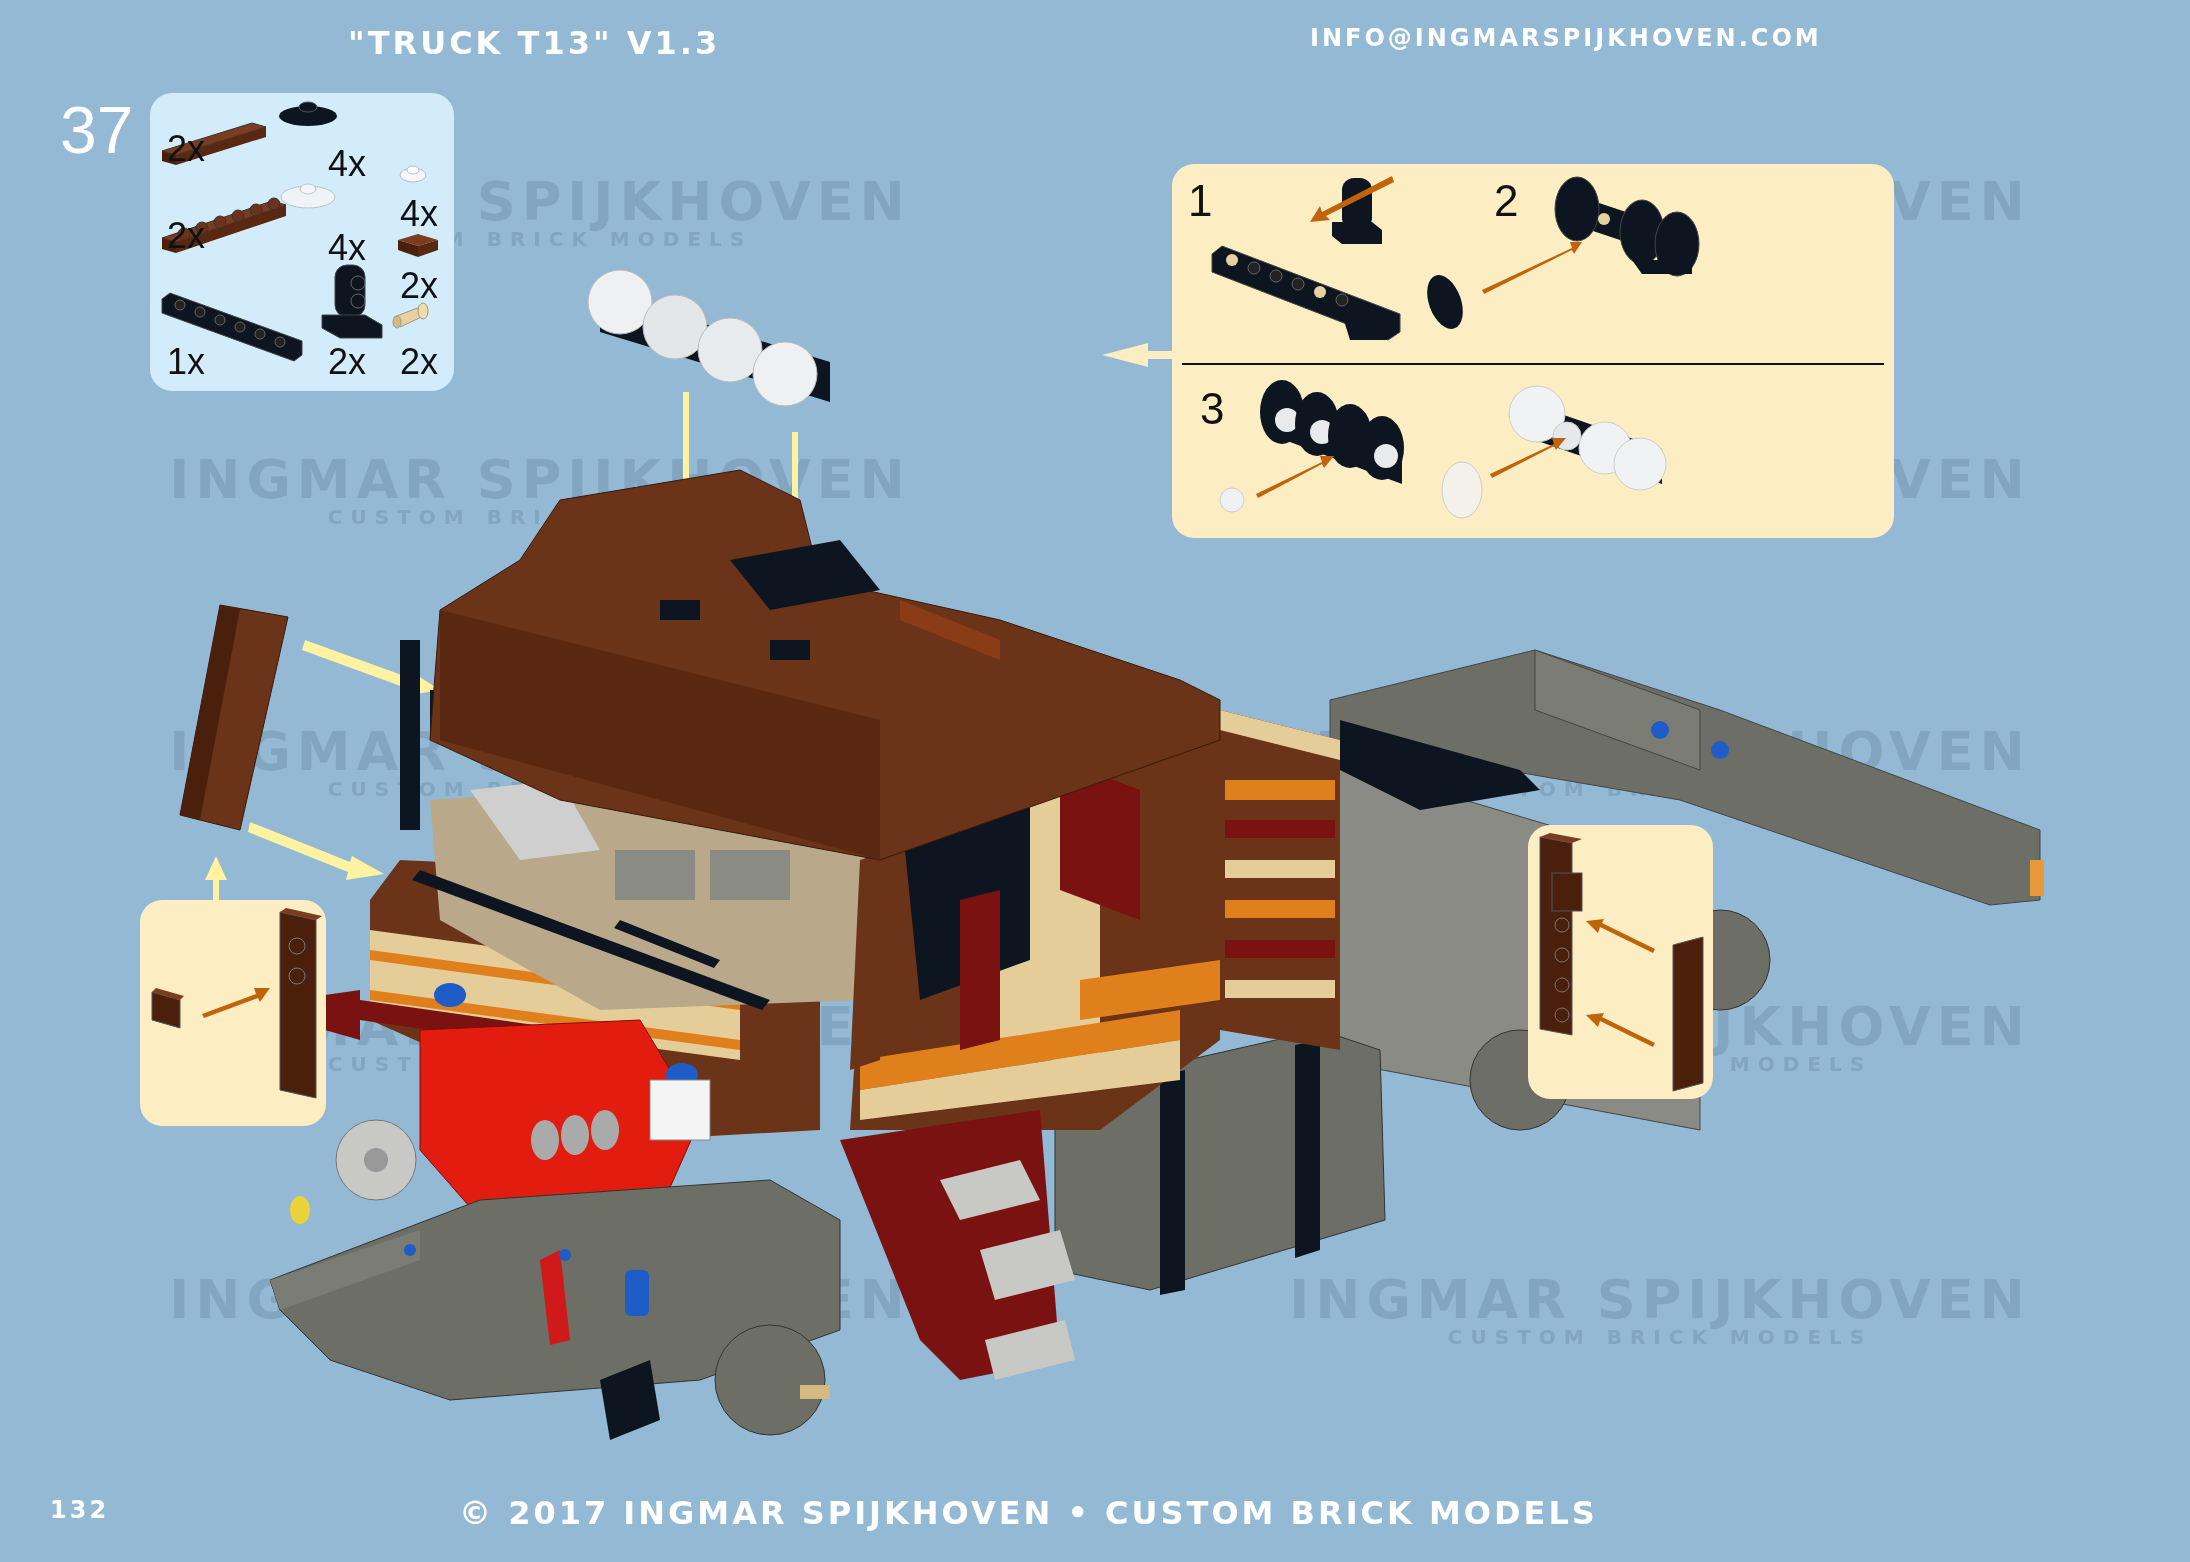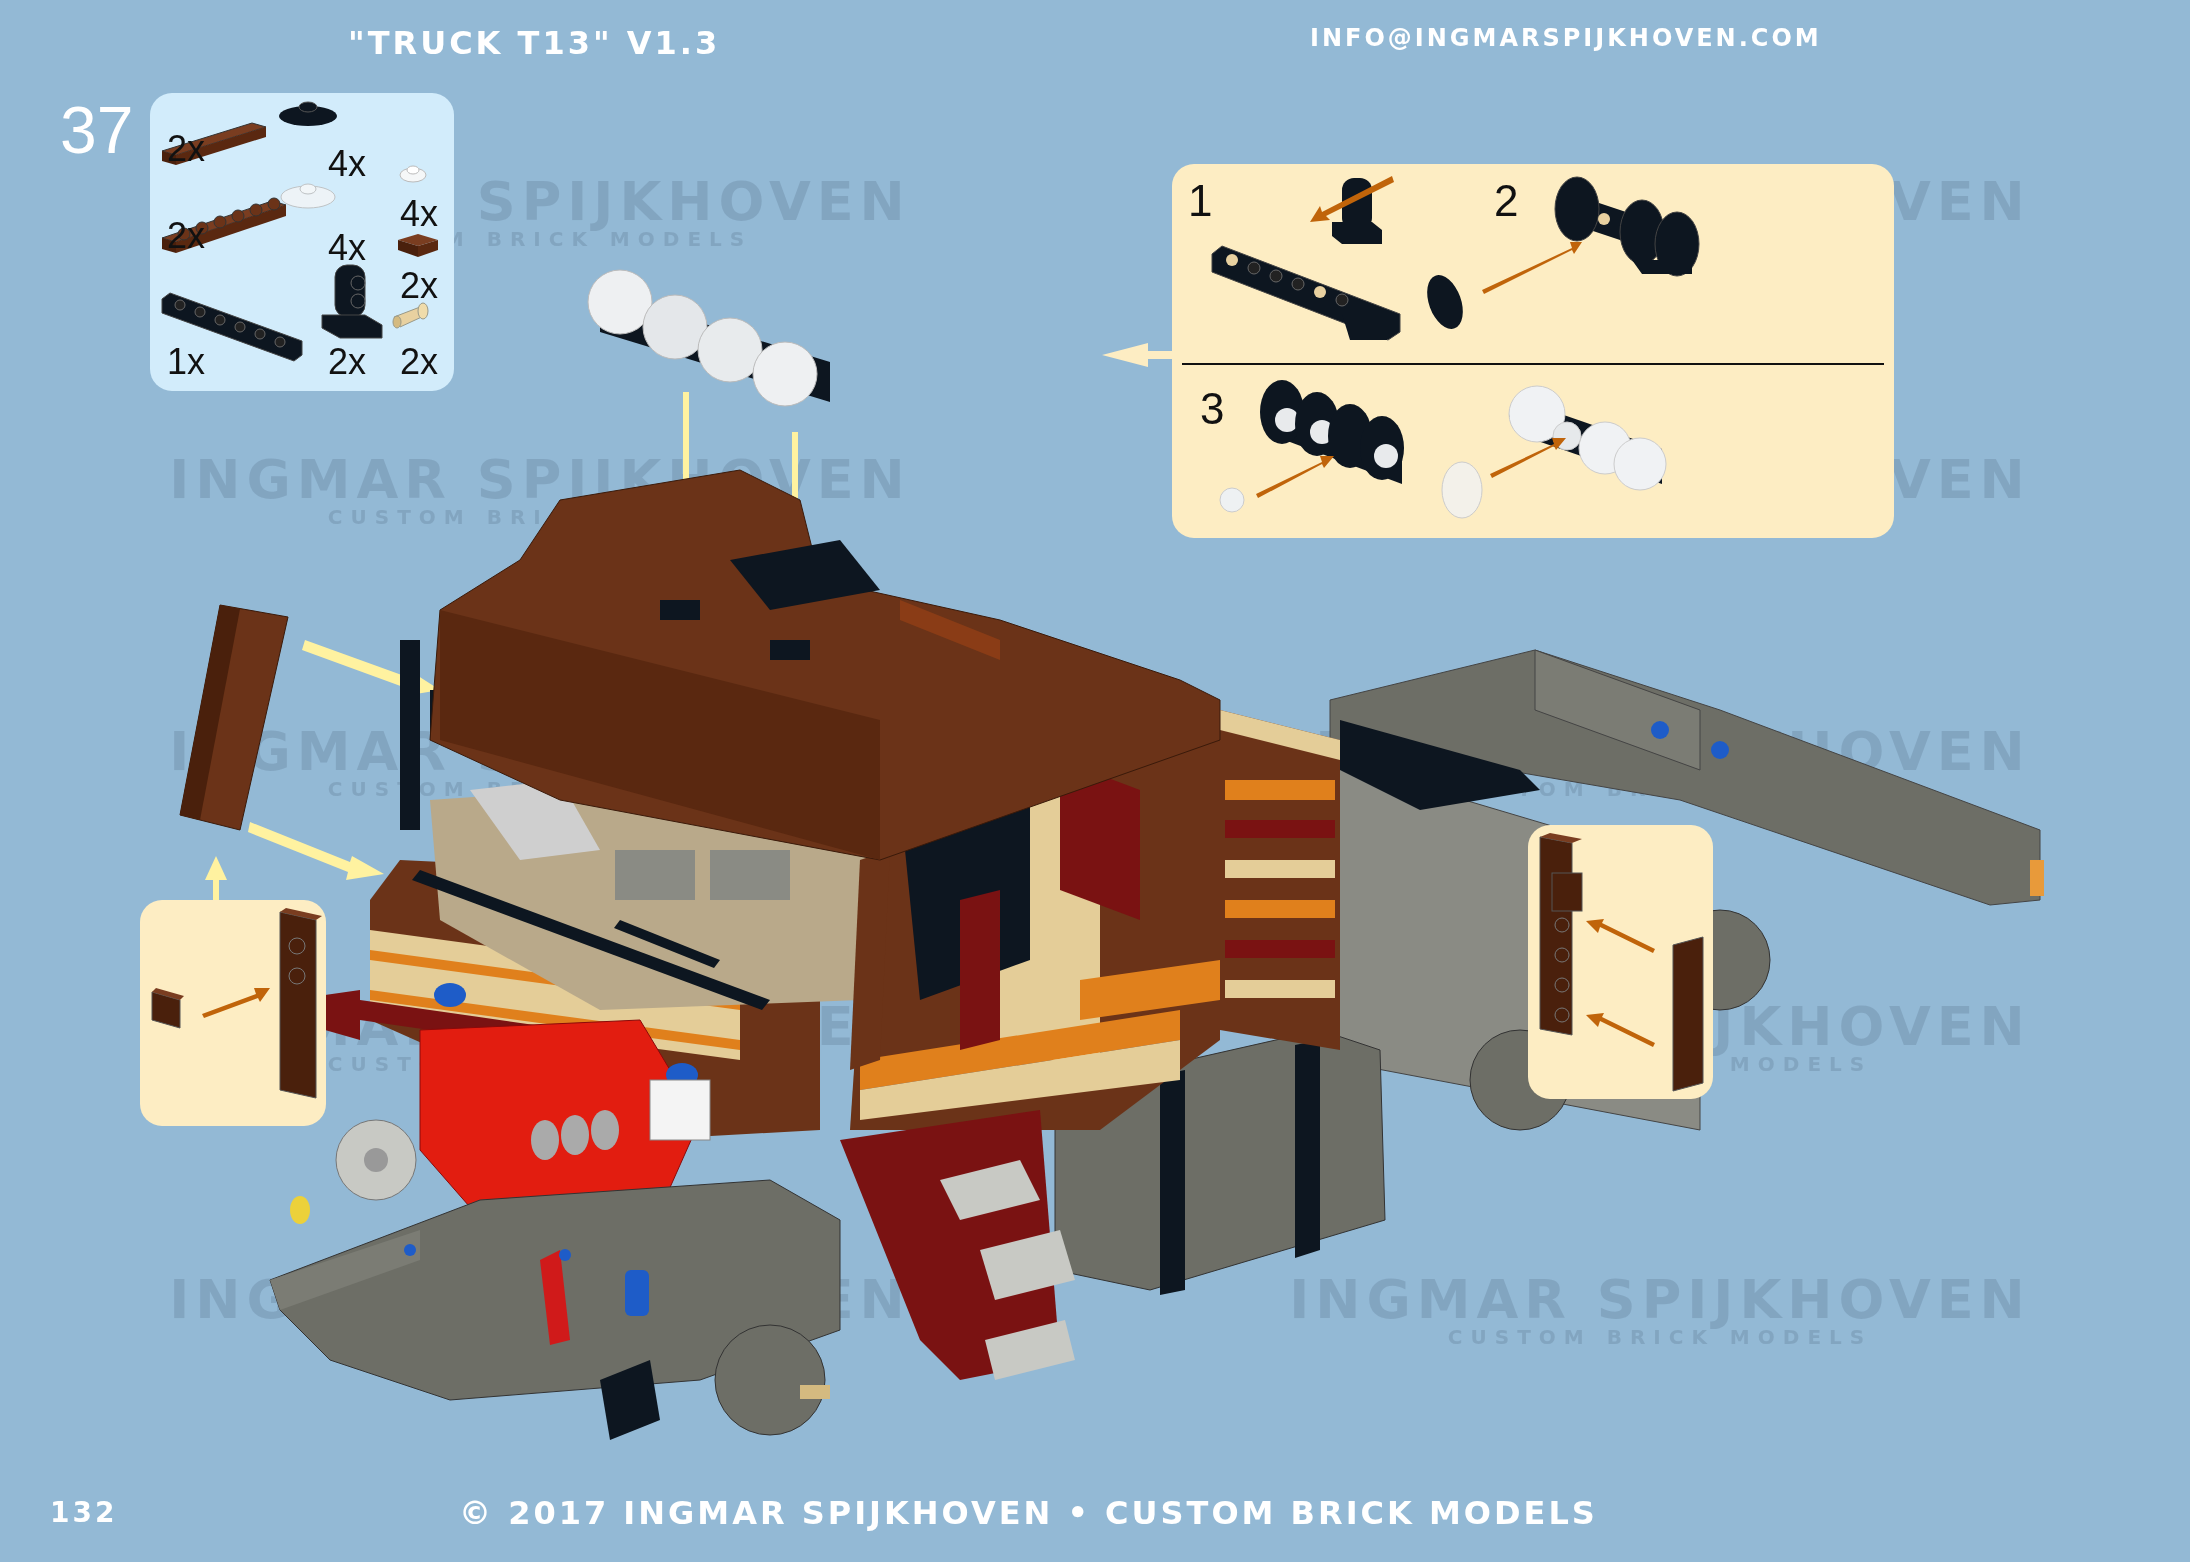--- a/index.html
+++ b/index.html
@@ -1,20 +1,20 @@
 <!DOCTYPE html>
 <html><head>
 <meta charset="utf-8">
 <style>
   html,body{margin:0;padding:0;}
   body{width:2190px;height:1562px;background:#93b9d5;position:relative;overflow:hidden;font-family:"DejaVu Sans",sans-serif;}
   .hdr{position:absolute;color:#fff;font-family:"DejaVu Sans",sans-serif;font-weight:bold;letter-spacing:3px;text-transform:uppercase;}
   #doc-title{left:348px;top:24px;font-size:32px;}
   #doc-email{left:1310px;top:24px;font-size:24px;}
-  #page-number{left:50px;top:1496px;font-size:28px;}
+  #page-number{left:50px;top:1496px;font-size:24px;}
   #footer-copy{left:459px;top:1494px;font-size:32px;}
   #step-number{position:absolute;left:60px;top:92px;font-size:66px;color:#fff;font-family:"Liberation Sans",sans-serif;}
   .wm{position:absolute;color:rgba(100,130,155,0.35);font-weight:bold;letter-spacing:6px;text-align:center;}
   .wm .big{font-size:54px;display:block;}
   .wm .small{font-size:20px;display:block;letter-spacing:8px;margin-top:-6px;}
   .panel{position:absolute;border-radius:22px;}
   #parts-list{left:150px;top:93px;width:304px;height:298px;background:#d2ecfb;}
   #sub-assembly{left:1172px;top:164px;width:722px;height:374px;background:#fdedc3;}
   #callout-left{left:140px;top:900px;width:186px;height:226px;background:#fdedc3;}
   #callout-right{left:1528px;top:825px;width:185px;height:274px;background:#fdedc3;}

